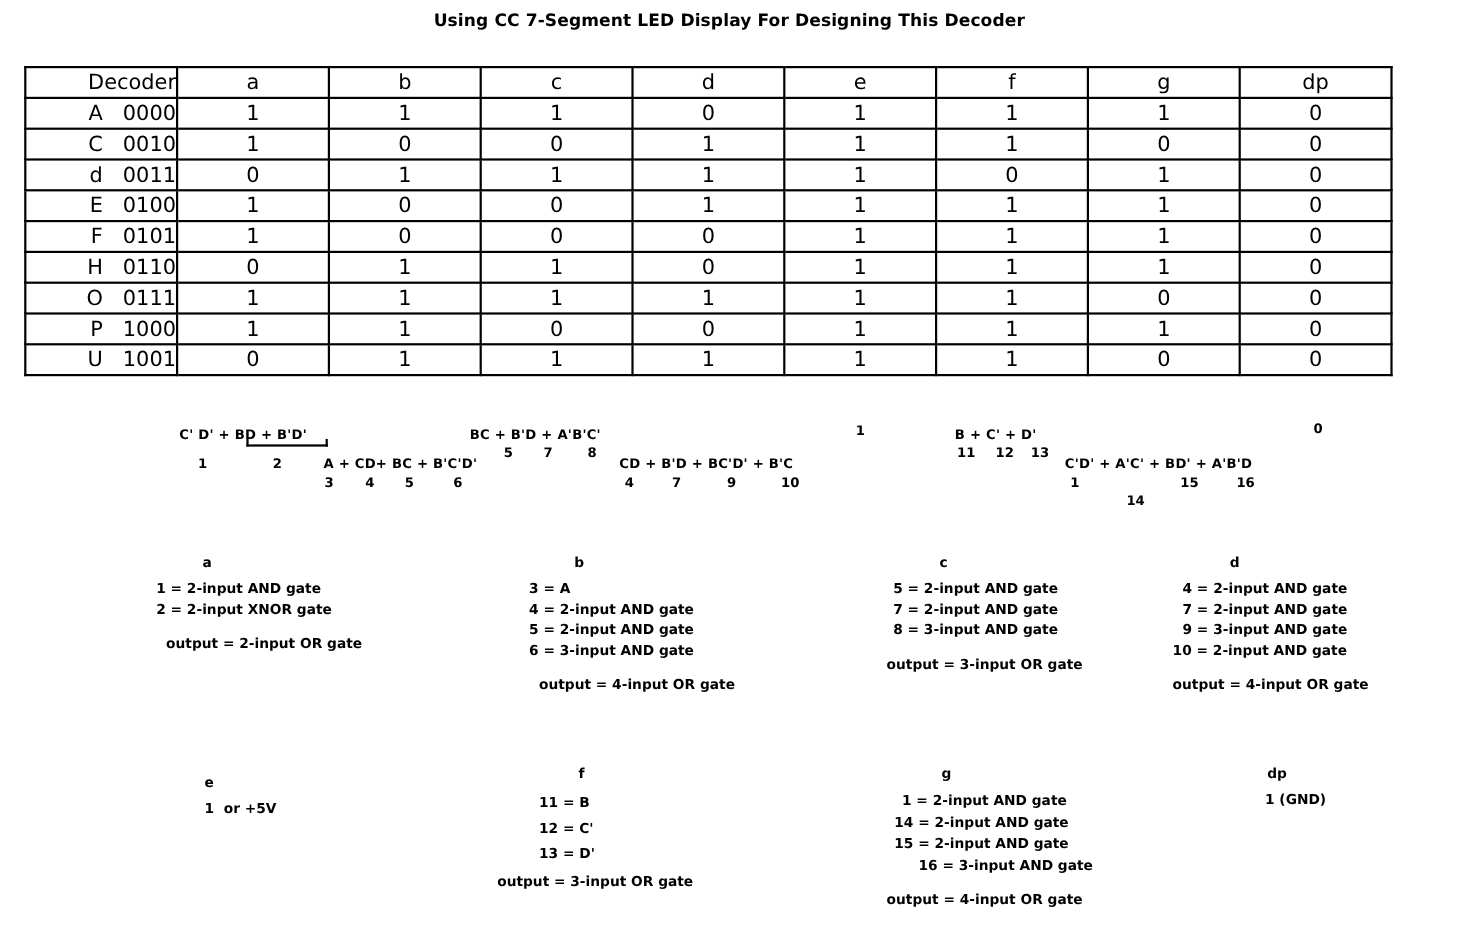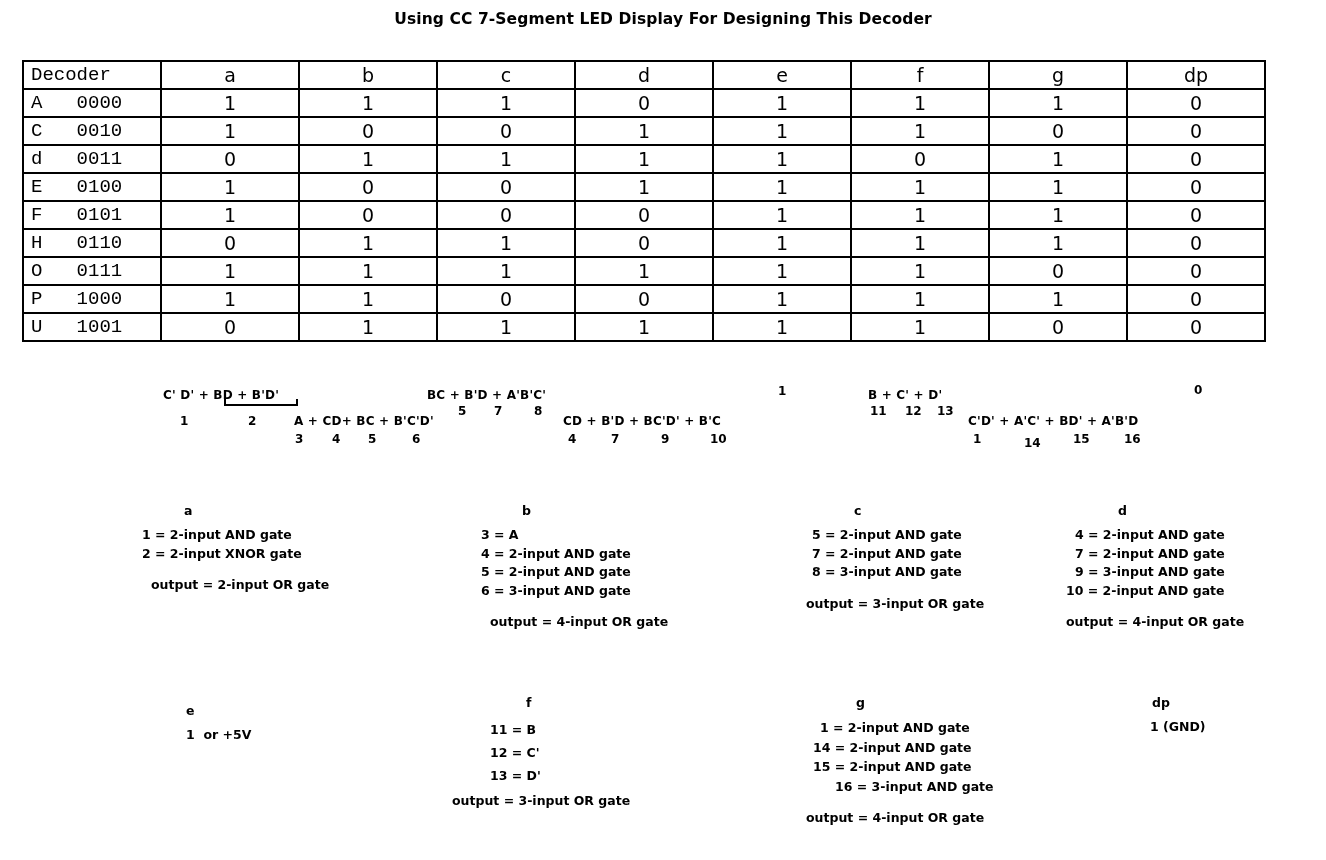--- a/index.html
+++ b/index.html
@@ -35,24 +35,23 @@
     height:26px;
     padding:0;
     text-align:center;
     vertical-align:middle;
     font-family:"DejaVu Sans", sans-serif;
     font-size:19px;
     font-weight:normal;
     line-height:26px;
   }
   #truth-table td.label{
-    text-align:left;
+    text-align:right;
     padding-left:7px;
     white-space:pre;
-    font-family:Liberation Mono, monospace;
   }
   #truth-table col.c0{width:138px;}
   #truth-table col.cx{width:138px;}
 
   
   .expr{
     position:absolute;
     font-family:"DejaVu Sans", sans-serif;
     font-weight:bold;
     font-size:12px;
@@ -255,21 +254,21 @@
 
   <div class="expr" style="left:778px;top:384px;">1</div>
 
   <div class="expr" style="left:868px;top:388px;">B + C' + D'</div>
   <div class="idx" style="left:870px;top:404px;">11</div>
   <div class="idx" style="left:905px;top:404px;">12</div>
   <div class="idx" style="left:937px;top:404px;">13</div>
 
   <div class="expr" style="left:968px;top:414px;">C'D' + A'C' + BD' + A'B'D</div>
   <div class="idx" style="left:973px;top:432px;">1</div>
-  <div class="idx" style="left:1024px;top:436px;">14</div>
+  <div class="idx" style="left:1024px;top:448px;">14</div>
   <div class="idx" style="left:1073px;top:432px;">15</div>
   <div class="idx" style="left:1124px;top:432px;">16</div>
 
   <div class="expr" style="left:1194px;top:383px;">0</div>
 
   <div class="blk" style="left:142px;top:503px;width:200px;">
     <div class="hdr" style="text-align:left;padding-left:42px;">a</div>
     <div class="ln lft">1 = 2-input AND gate</div>
     <div class="ln lft">2 = 2-input XNOR gate</div>
     <div class="out lft" style="padding-left:9px;">output = 2-input OR gate</div>

